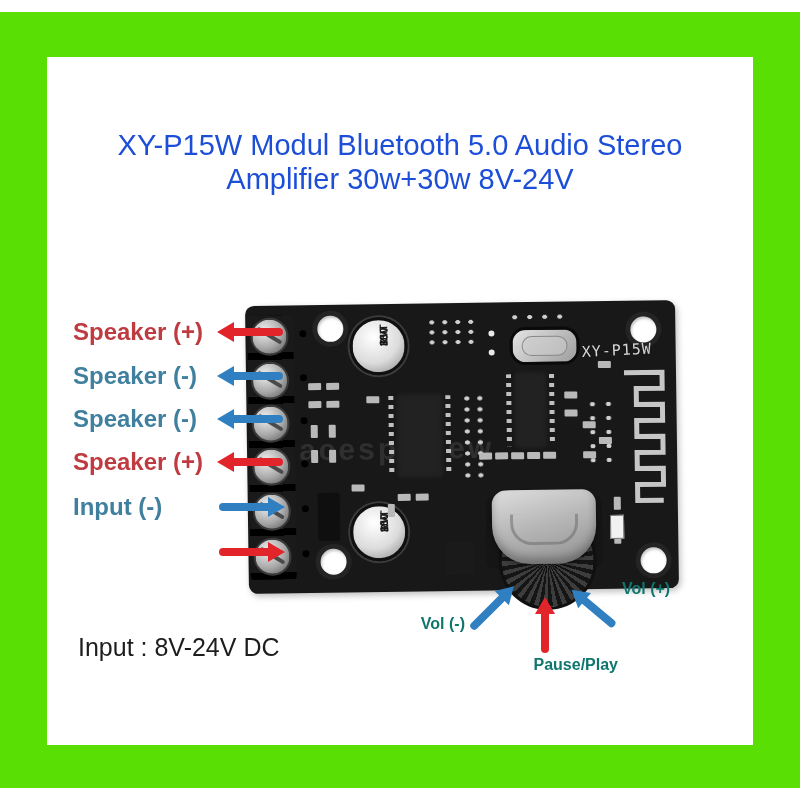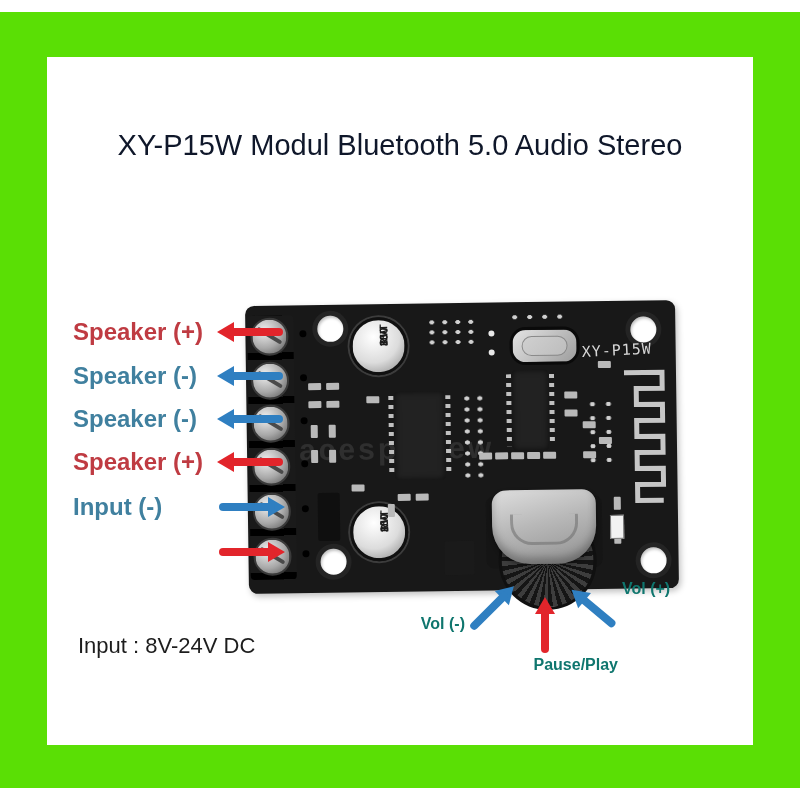--- a/index.html
+++ b/index.html
@@ -3,21 +3,21 @@
 <meta charset="utf-8">
 <style>
   html,body{margin:0;padding:0;background:#fff;}
   .page{position:relative;width:800px;height:800px;background:#fff;overflow:hidden;
         font-family:"Liberation Sans",sans-serif;}
   .frame{position:absolute;left:0;right:0;top:12px;bottom:12px;background:#5ADF05;}
   .canvas{position:absolute;left:47px;right:47px;top:45px;bottom:43px;background:#ffffff;}
 
   
   .title{position:absolute;left:47px;right:47px;top:128px;text-align:center;
-         color:#0f172a;font-size:29px;line-height:34px;font-weight:500;letter-spacing:0;}
+         color:#1d4ed8;font-size:29px;line-height:34px;font-weight:500;letter-spacing:0;}
 
   
   .pin-label{position:absolute;left:73px;font-size:24px;font-weight:600;line-height:30px;white-space:nowrap;}
   .txt-red{color:#BF3B42;} .txt-blue{color:#40809F;}
 
   
   .arrow{position:absolute;height:20px;}
   .arrow .shaft{position:absolute;top:6px;height:8px;border-radius:4px;background:currentColor;display:block;}
   .arrow .head{position:absolute;top:0;width:0;height:0;display:block;}
   .arrow.dir-left .shaft{left:10px;right:2px;}
@@ -82,32 +82,33 @@
   .pot-wheel{left:250px;top:210px;width:92px;height:92px;border-radius:50%;border:3px solid #101010;
      background:repeating-conic-gradient(#3d3d3d 0 6deg,#151515 6deg 12deg);}
   .pot-body{left:244px;top:188px;width:104px;height:74px;border-radius:14px 14px 38px 38px;
      background:linear-gradient(165deg,#dedede 0%,#b8b8b8 45%,#8f8f8f 100%);
      box-shadow:inset 0 -6px 8px rgba(0,0,0,.28), 0 2px 4px rgba(0,0,0,.4);}
   .pot-body::after{content:'';position:absolute;left:18px;right:18px;top:24px;height:28px;
      border:3px solid rgba(110,110,110,.55);border-top:none;border-radius:0 0 22px 22px;}
 
   
   .ctrl{position:absolute;font-size:16px;font-weight:700;color:#0f766e;white-space:nowrap;}
-  .footer-note{position:absolute;left:78px;top:633px;font-size:22px;color:#1d1d1d;font-weight:500;}
+  .footer-note{position:absolute;left:78px;top:633px;font-size:25px;color:#1d1d1d;font-weight:500;}
 </style>
 </head>
 <body>
 
 <div class="page">
   <div class="frame">
     <div class="canvas"></div>
   </div>
 
   <div class="title">
     <div>XY-P15W Modul Bluetooth 5.0 Audio Stereo</div>
+    <div>Amplifier 30w+30w 8V-24V</div>
   </div>
 
   <div class="board">
     <div class="watermark">acesparrew</div>
     <div class="tblock"></div>
     <div class="screw" style="top:12px"></div>
     <div class="screw" style="top:56px"></div>
     <div class="screw" style="top:99px"></div>
     <div class="screw" style="top:142px"></div>
     <div class="screw" style="top:187px"></div>

